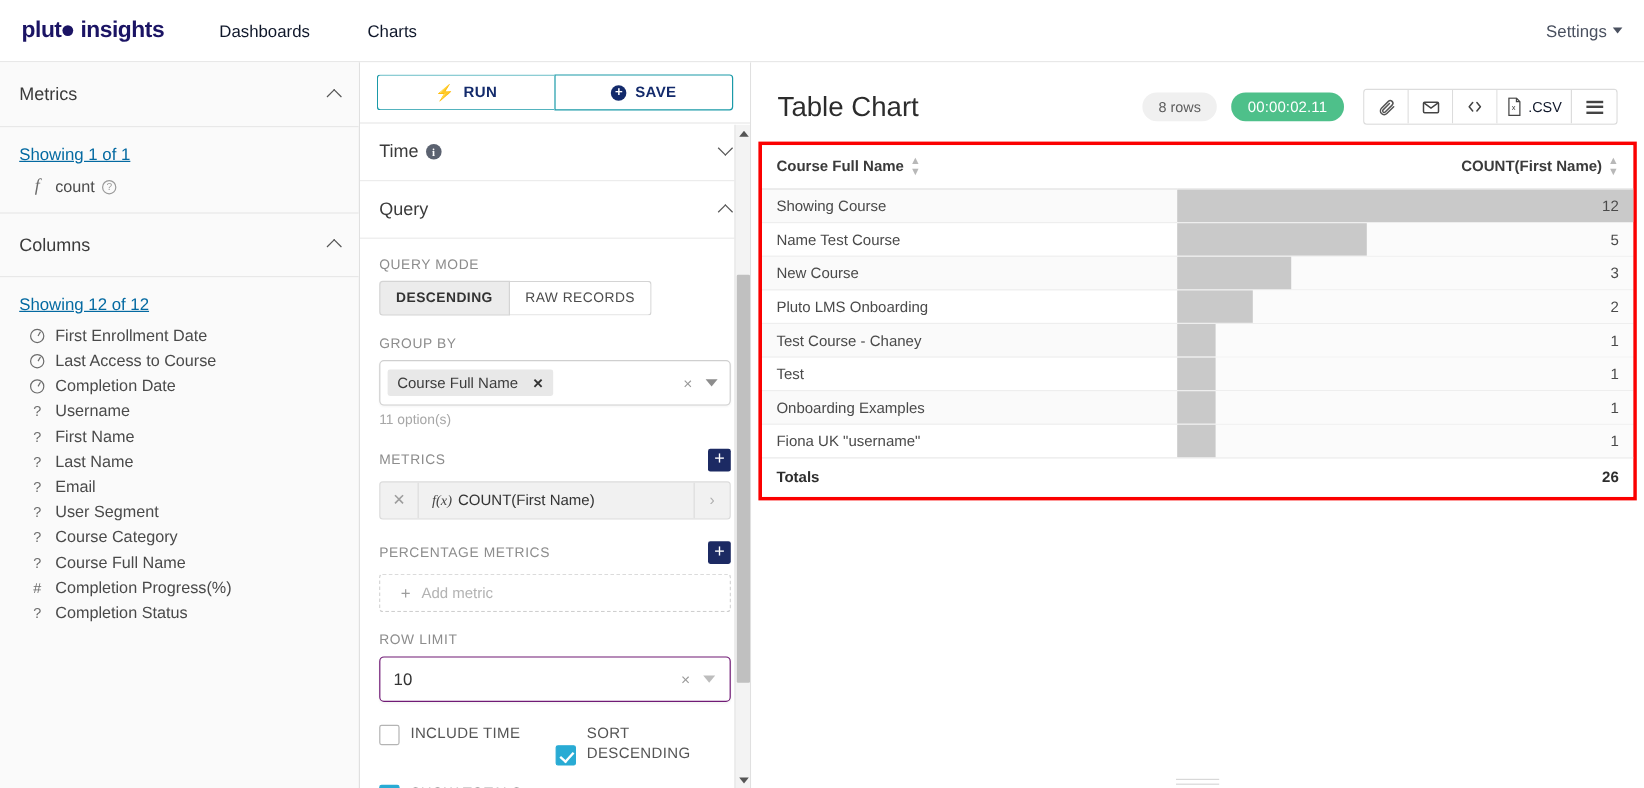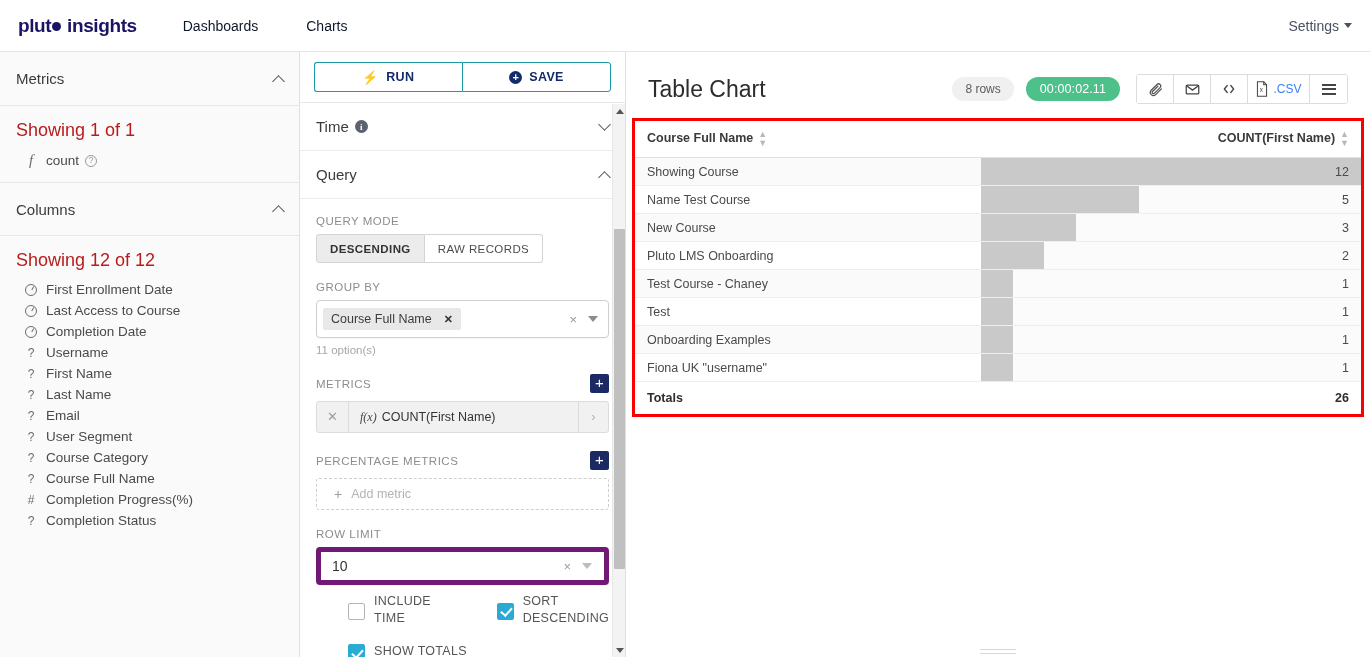--- a/index.html
+++ b/index.html
@@ -57,21 +57,21 @@
     background: #fafafa; cursor: pointer;
   }
   .ds-section-header .title { font-size: 15px; color: #3b3b3b; }
   .ds-section-header .chev { margin-left: auto; }
   .chev-up {
     display:inline-block; width:9px; height:9px;
     border-left: 1.6px solid #555; border-top: 1.6px solid #555;
     transform: rotate(45deg); position: relative; top:2px;
   }
   .showing {
-    font-size: 18px; color: #b91c1c; padding: 14px 16px 8px 16px;
+    font-size: 14px; color: #0369a1; padding: 14px 16px 8px 16px; text-decoration: underline;
   }
   .ds-list { padding: 0 0 10px 0; }
   .ds-item {
     display: flex; align-items: center; gap: 0;
     padding: 3px 16px; cursor: pointer; font-size: 13.5px; color: #4a4a4a;
   }
   .ds-icon {
     width: 30px; flex: 0 0 30px; text-align: center;
     font-size: 12px; color: #6b6b6b;
     display: inline-flex; align-items: center; justify-content: center;
@@ -192,27 +192,27 @@
   .metric-text { flex:1 1 auto; padding-left:11px; font-size:12.5px; color:#333; display:flex; align-items:center; gap:5px;}
   .fx { font-family:"Liberation Serif",serif; font-style:italic; font-size:12px; color:#444;}
   .metric-arrow { width:30px; text-align:center; color:#b0b0b0; font-size:13px; border-left:1px solid #dcdcdc; cursor:pointer; line-height:30px;}
   .add-metric {
     height:32px; border:1px dashed #cfcfcf; border-radius:3px;
     display:flex; align-items:center; gap:9px; padding-left:17px;
     font-size:12.5px; color:#b3b3b3; margin-bottom:18px; cursor:pointer;
   }
   .add-metric .pl { font-size:14px; color:#9d9d9d;}
   .input-box {
-    border:5px solid #701a75; border-radius:4px; height:38px;
+    border:1px solid #701a75; border-radius:4px; height:38px;
     display:flex; align-items:center; padding:0 8px 0 11px;
     font-size:14px; color:#333; background:#fff;
-    box-shadow:0 1px 2px rgba(0,0,0,0.04); margin-bottom:8px;
+    box-shadow:0 1px 2px rgba(0,0,0,0.04); margin-bottom:18px;
   }
   .cb-row { display:flex; align-items:flex-start; gap:0; margin-bottom:16px; }
-  .cb-cell { display:flex; align-items:center; gap:9px;margin-left:32px; }
+  .cb-cell { display:flex; align-items:flex-end; gap:9px; }
   .cb-cell.c1 { width:147px; }
   .cbx {
     width:17px;height:17px;border:1.5px solid #b4b4b4;border-radius:2px;
     background:#fff; flex:0 0 17px; cursor:pointer; position:relative; top:1px;
   }
   .cbx.on { background:#29abd4; border-color:#29abd4; }
   .cbx.on::after {
     content:''; position:absolute; left:5px; top:1.5px; width:4.5px; height:9px;
     border-right:2.2px solid #fff; border-bottom:2.2px solid #fff;
     transform: rotate(42deg);
@@ -247,21 +247,21 @@
   .time-badge {
     background:#4ec08a; color:#fff; border-radius:13px;
     padding:5px 14px; font-size:12.5px; letter-spacing:.1px;
   }
   .icon-group { display:flex; border:1px solid #dcdcdc; border-radius:3px; overflow:hidden; margin-left:4px;}
   .icon-btn {
     width:37px; height:28px; display:flex; align-items:center; justify-content:center;
     border-right:1px solid #dcdcdc; background:#fff; cursor:pointer; color:#555;
   }
   .icon-btn:last-child { border-right:none; }
-  .icon-btn.csv { width:62px; gap:4px; font-size:12px; color:#3b82f6;}
+  .icon-btn.csv { width:62px; gap:4px; font-size:12px; color:#0f172a;}
   .hamb { display:flex; flex-direction:column; gap:2.5px; }
   .hamb span { display:block; width:14px; height:2px; background:#444; }
 
   
   .table-wrap {
     margin: 0 6px 0 6px; border: 3px solid #fb0000;
     flex: 0 0 auto;
   }
   .tbl { width:100%; border-collapse: collapse; table-layout: fixed; }
   .tbl th {

